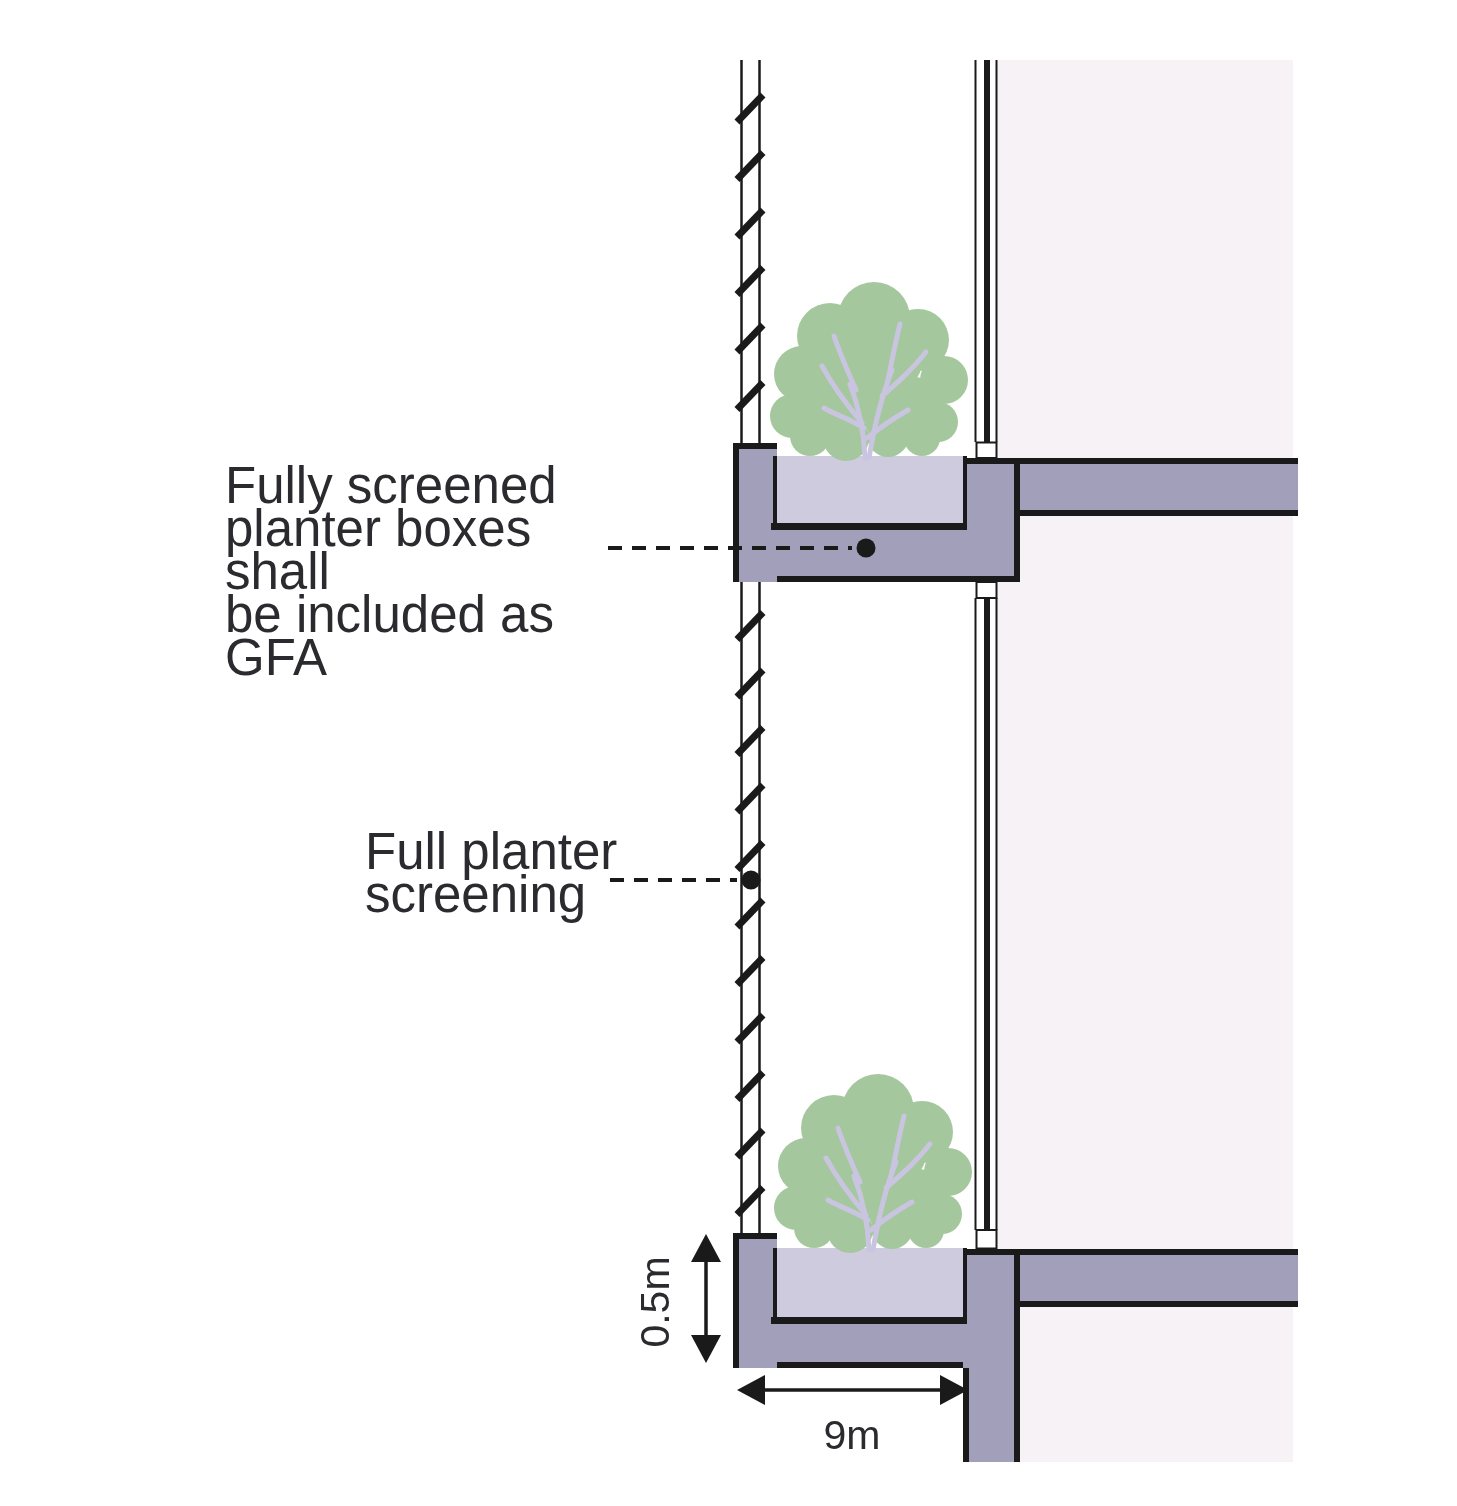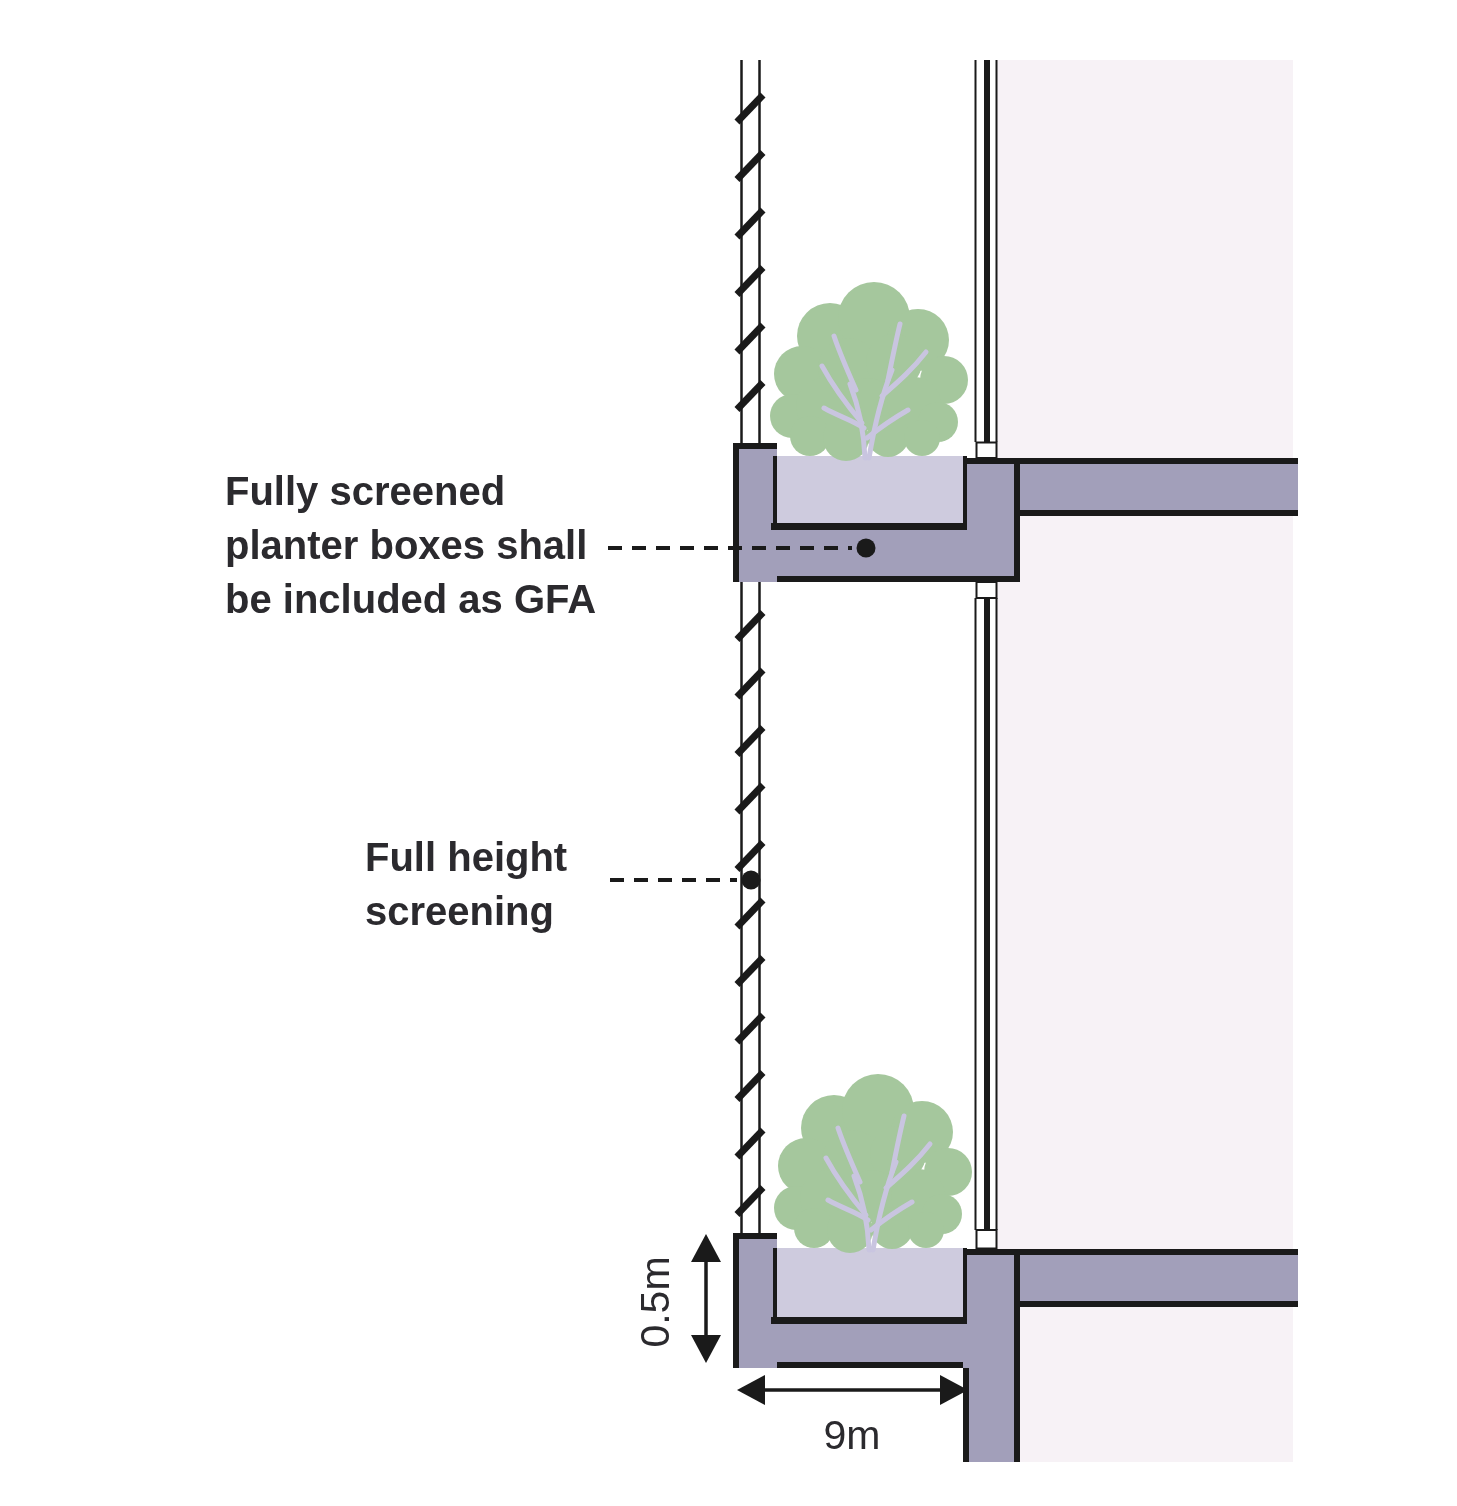--- a/index.html
+++ b/index.html
@@ -33,21 +33,21 @@
   .soil{left:773px;width:194px;background:var(--soil,#cecbde);
         border-left:4px solid var(--line,#1a1a1a);border-right:4px solid var(--line,#1a1a1a);box-sizing:border-box;}
   .soil.u{top:456px;height:67px;}
   .soil.l{top:1248px;height:69px;}
   .soil-line{left:771px;width:196px;height:7px;background:var(--line,#1a1a1a);}
   .soil-line.u{top:523px;}
   .soil-line.l{top:1317px;}
   
   .overlay{left:0;top:0;width:1457px;height:1506px;}
   
-  .note{color:var(--text,#2b2a2e);font-size:40px;line-height:54px;white-space:pre-line;font-weight:bold;}
+  .note{color:var(--text,#2b2a2e);font-size:51px;line-height:43px;white-space:pre-line;}
   .note-planter{left:225px;top:464px;width:400px;}
   .note-screen{left:365px;top:830px;width:300px;}
   .dim{color:var(--text,#2b2a2e);font-size:41px;text-align:center;}
   .dim-v{left:577px;top:1277px;width:160px;height:50px;transform:rotate(-90deg);}
   .dim-h{left:792px;top:1412px;width:120px;height:50px;}
 </style>
 </head>
 <body>
 
 <div class="canvas">
@@ -168,17 +168,17 @@
     <g style="stroke:var(--line,#1a1a1a);fill:var(--line,#1a1a1a)">
       <line x1="758" y1="1390" x2="947" y2="1390" stroke-width="3.5"></line>
       <path d="M737,1390 L765,1375 L765,1405 Z" stroke="none"></path>
       <path d="M968,1390 L940,1375 L940,1405 Z" stroke="none"></path>
     </g>
   </svg>
 
   <div class="abs note note-planter">Fully screened
 planter boxes shall
 be included as GFA</div>
-  <div class="abs note note-screen">Full height
+  <div class="abs note note-screen">Full planter
 screening</div>
   <div class="abs dim dim-v">0.5m</div>
   <div class="abs dim dim-h">9m</div>
 </div>
 
 </body></html>

